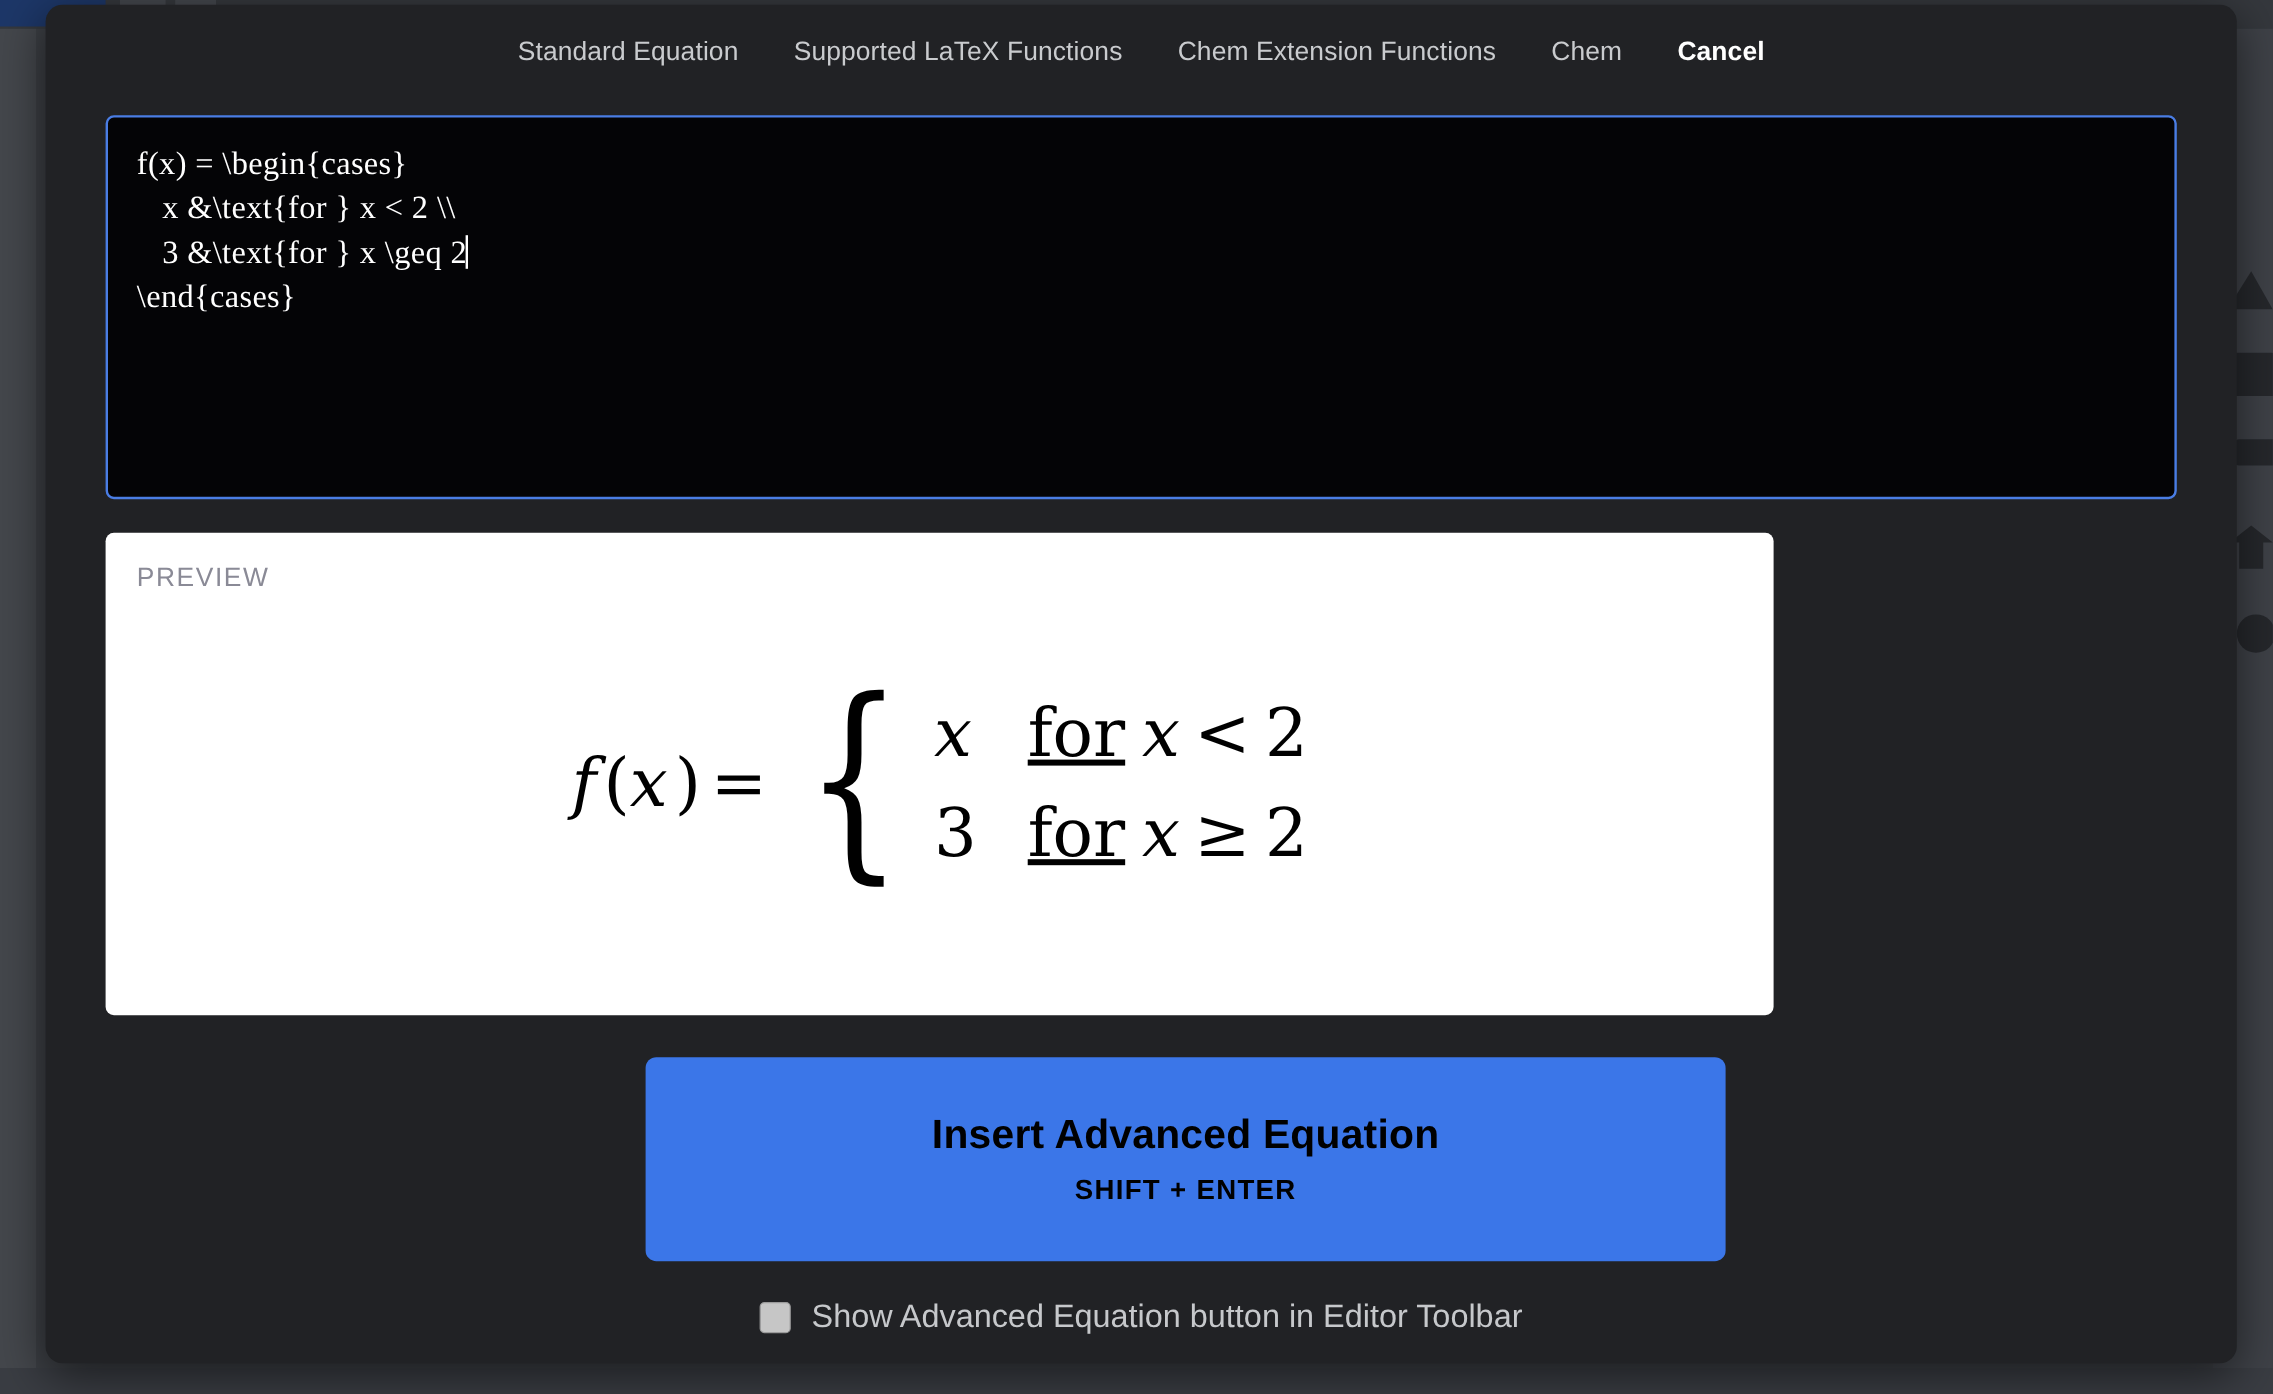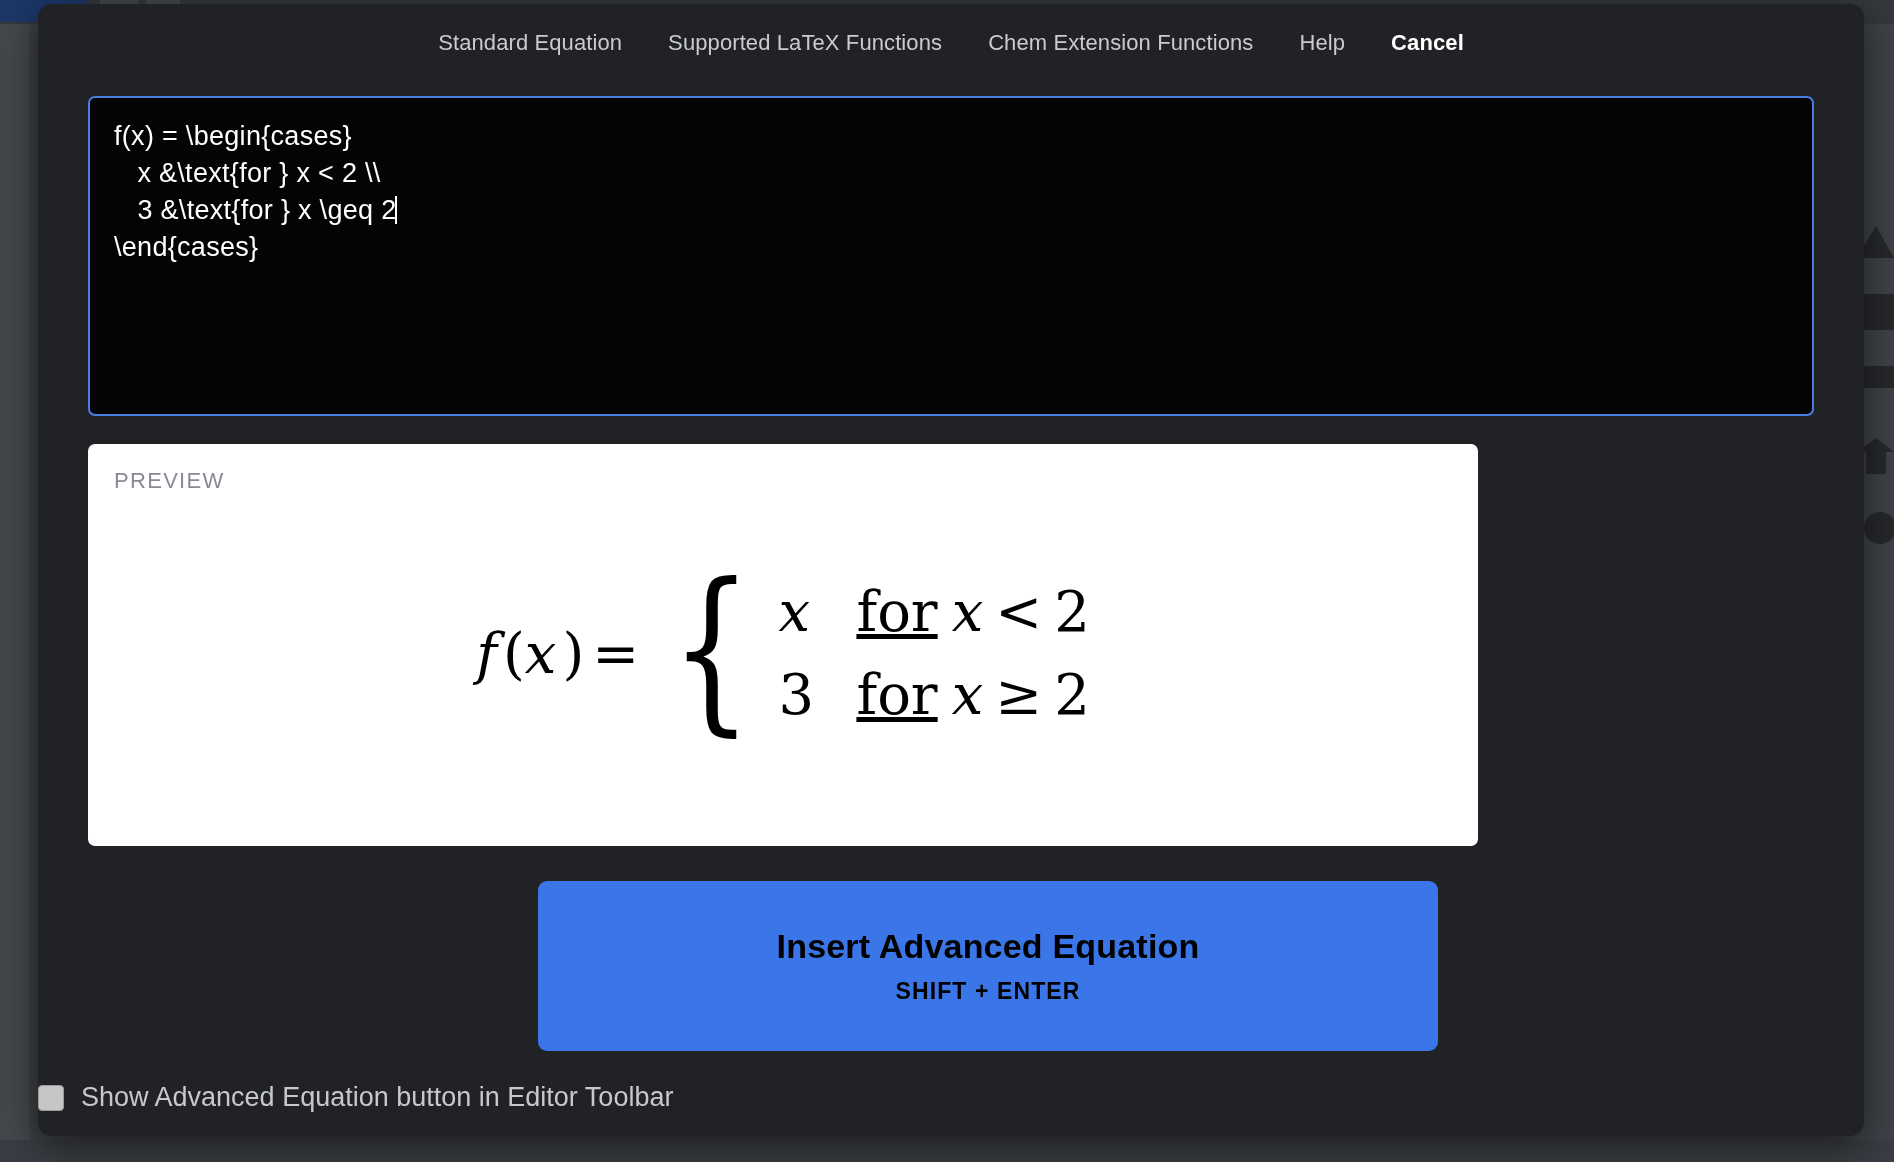--- a/index.html
+++ b/index.html
@@ -119,21 +119,21 @@
     position: absolute;
     left: 50px;
     top: 92px;
     width: 1726px;
     height: 320px;
     background: #040406;
     color: #ffffff;
     border: 2px solid #4a7de4;
     border-radius: 7px;
     padding: 20px 24px;
-    font-family: Liberation Sans, sans-serif;
+    font-family: Liberation Serif, serif;
     font-size: 27px;
     line-height: 37px;
     white-space: pre;
     overflow: hidden;
     resize: none;
     outline: none;
     letter-spacing: .3px;
   }
   #latex-caret {
     display: inline-block;
@@ -242,21 +242,21 @@
   }
 
   
   #footer-row {
     position: absolute;
     left: 0;
     top: 1078px;
     width: 1826px;
     display: flex;
     align-items: center;
-    justify-content: flex-start;
+    justify-content: center;
     gap: 17px;
   }
   #toolbar-checkbox {
     width: 26px;
     height: 26px;
     background: #c6c6c6;
     border: 1px solid #9b9b9b;
     border-radius: 4px;
     cursor: pointer;
     flex: none;
@@ -296,21 +296,21 @@
   </div>
   <div id="backdrop-bottom-strip"></div>
 </div>
 
 <div id="equation-modal">
 
   <div id="modal-header">
     <button class="header-item">Standard Equation</button>
     <button class="header-item">Supported LaTeX Functions</button>
     <button class="header-item">Chem Extension Functions</button>
-    <button class="header-item">Help</button>
+    <button class="header-item">Chem</button>
     <button class="header-item is-emphasis">Cancel</button>
   </div>
 
   <div id="latex-input"><span>f(x) = \begin{cases}</span>
 <span>   x &amp;\text{for } x &lt; 2 \\</span>
 <span>   3 &amp;\text{for } x \geq 2</span><span id="latex-caret"></span>
 <span>\end{cases}</span></div>
 
   <div id="preview-card">
     <div id="preview-label">PREVIEW</div>

